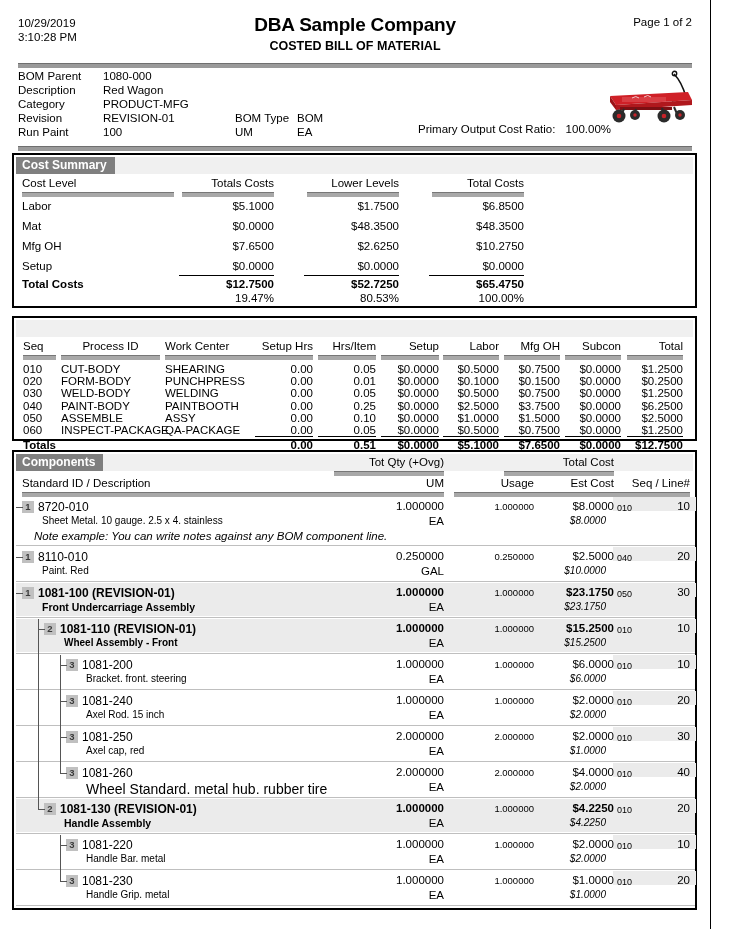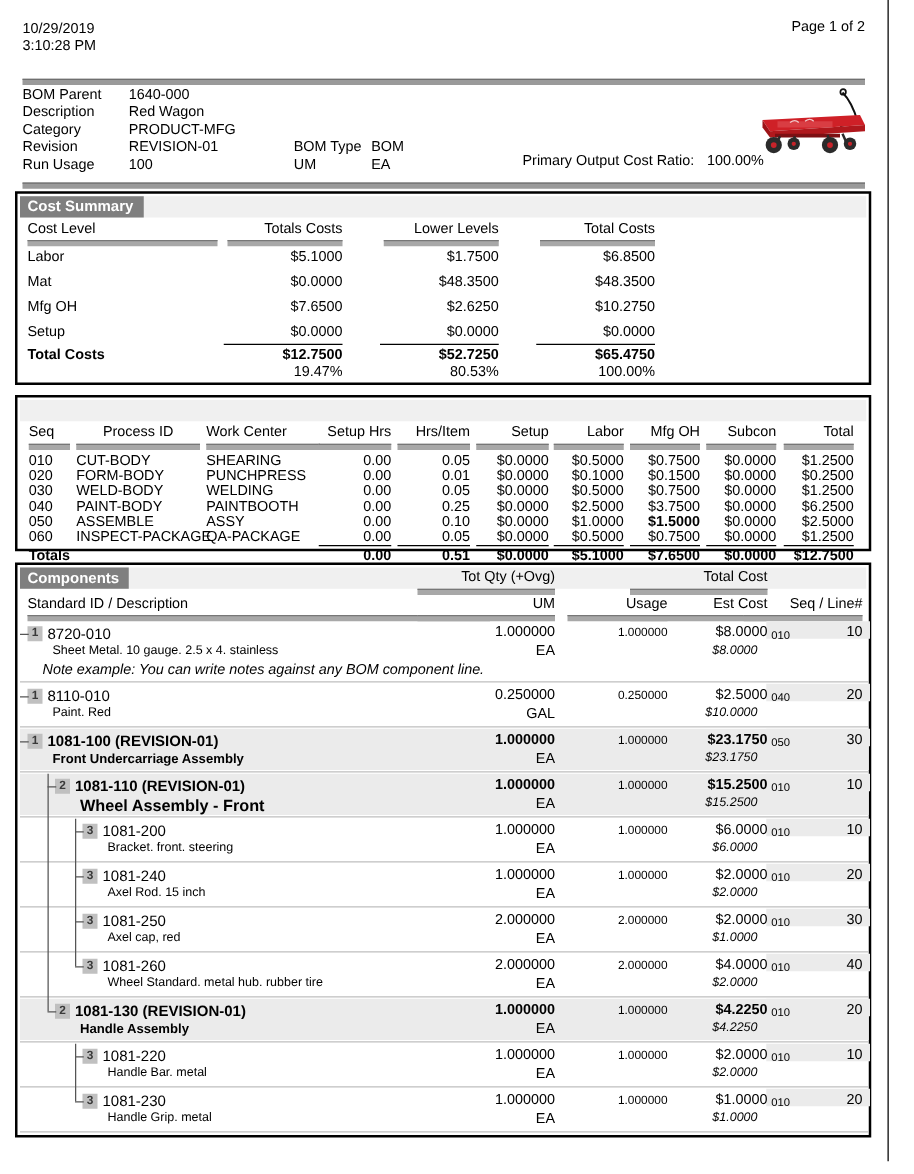--- a/index.html
+++ b/index.html
@@ -65,33 +65,35 @@
 <body>
 
 <div class="page">
 
   <div class="topbar">
     <div class="dt">
       <div>10/29/2019</div>
       <div>3:10:28 PM</div>
     </div>
     <div class="titleblock">
+      <div class="coname">DBA Sample Company</div>
+      <div class="reptitle">COSTED BILL OF MATERIAL</div>
     </div>
     <div class="pageno">Page 1 of 2</div>
   </div>
   <div class="rule"></div>
 
   <div class="info">
     <div class="lbl" style="top:4px">BOM Parent</div>
     <div class="lbl" style="top:18px">Description</div>
     <div class="lbl" style="top:32px">Category</div>
     <div class="lbl" style="top:46px">Revision</div>
-    <div class="lbl" style="top:60px">Run Usage</div>
-
-    <div class="val" style="top:4px">1640-000</div>
+    <div class="lbl" style="top:60px">Run Paint</div>
+
+    <div class="val" style="top:4px">1080-000</div>
     <div class="val" style="top:18px">Red Wagon</div>
     <div class="val" style="top:32px">PRODUCT-MFG</div>
     <div class="val" style="top:46px">REVISION-01</div>
     <div class="val" style="top:60px">100</div>
 
     <div class="lbl2" style="top:46px">BOM Type</div>
     <div class="lbl2" style="top:60px">UM</div>
     <div class="val2" style="top:46px">BOM</div>
     <div class="val2" style="top:60px">EA</div>
 
@@ -234,21 +236,21 @@
         <div class="cell r" style="left:490px;top:81.6px;width:56px;text-align:right;">$3.7500</div>
         <div class="cell r" style="left:551px;top:81.6px;width:56px;text-align:right;">$0.0000</div>
         <div class="cell r" style="left:613px;top:81.6px;width:56px;text-align:right;">$6.2500</div>
         <div class="cell" style="left:9px;top:93.8px;width:33px;text-align:left;">050</div>
         <div class="cell" style="left:47px;top:93.8px;width:99px;text-align:left;">ASSEMBLE</div>
         <div class="cell" style="left:151px;top:93.8px;width:91px;text-align:left;">ASSY</div>
         <div class="cell r" style="left:241px;top:93.8px;width:58px;text-align:right;">0.00</div>
         <div class="cell r" style="left:304px;top:93.8px;width:58px;text-align:right;">0.10</div>
         <div class="cell r" style="left:367px;top:93.8px;width:58px;text-align:right;">$0.0000</div>
         <div class="cell r" style="left:429px;top:93.8px;width:56px;text-align:right;">$1.0000</div>
-        <div class="cell r" style="left:490px;top:93.8px;width:56px;text-align:right;font-weight:bold;">$1.5000</div>
+        <div class="cell r" style="left:490px;top:93.8px;width:56px;text-align:right;">$1.5000</div>
         <div class="cell r" style="left:551px;top:93.8px;width:56px;text-align:right;">$0.0000</div>
         <div class="cell r" style="left:613px;top:93.8px;width:56px;text-align:right;">$2.5000</div>
         <div class="cell" style="left:9px;top:106px;width:33px;text-align:left;">060</div>
         <div class="cell" style="left:47px;top:106px;width:99px;text-align:left;">INSPECT-PACKAGE</div>
         <div class="cell" style="left:151px;top:106px;width:91px;text-align:left;">QA-PACKAGE</div>
         <div class="cell r" style="left:241px;top:106px;width:58px;text-align:right;">0.00</div>
         <div class="cell r" style="left:304px;top:106px;width:58px;text-align:right;">0.05</div>
         <div class="cell r" style="left:367px;top:106px;width:58px;text-align:right;">$0.0000</div>
         <div class="cell r" style="left:429px;top:106px;width:56px;text-align:right;">$0.5000</div>
         <div class="cell r" style="left:490px;top:106px;width:56px;text-align:right;">$0.7500</div>
@@ -325,21 +327,21 @@
         <div class="cell r sm" style="left:440px;top:135px;width:80px;text-align:right;">1.000000</div>
         <div class="cell r b" style="left:490px;top:134px;width:110px;text-align:right;">$23.1750</div>
         <div class="cell r i sm" style="left:490px;top:149px;width:102px;text-align:right;font-size:10px;">$23.1750</div>
         <div class="cell sm" style="left:603px;top:137px;font-size:9px;">050</div>
         <div class="cell r" style="left:616px;top:134px;width:60px;text-align:right;">30</div>
         <div class="thinline" style="left:2px;top:165px;width:679px;"></div>
         <div class="rowhl" style="left:2px;top:167px;width:679px;height:33px;"></div>
         <div class="greyband" style="left:599px;top:167px;width:83px;height:14px;"></div>
         <div class="lvlbox" style="left:30px;top:171px;">2</div>
         <div class="cell b" style="left:46px;top:170px;font-size:12px;">1081-110 (REVISION-01)</div>
-        <div class="cell b sm" style="left:50px;top:185px;font-size:13px;">Wheel Assembly - Front</div>
+        <div class="cell b sm" style="left:50px;top:185px;font-size:10px;">Wheel Assembly - Front</div>
         <div class="cell r b" style="left:320px;top:170px;width:110px;text-align:right;">1.000000</div>
         <div class="cell r" style="left:320px;top:185px;width:110px;text-align:right;">EA</div>
         <div class="cell r sm" style="left:440px;top:171px;width:80px;text-align:right;">1.000000</div>
         <div class="cell r b" style="left:490px;top:170px;width:110px;text-align:right;">$15.2500</div>
         <div class="cell r i sm" style="left:490px;top:185px;width:102px;text-align:right;font-size:10px;">$15.2500</div>
         <div class="cell sm" style="left:603px;top:173px;font-size:9px;">010</div>
         <div class="cell r" style="left:616px;top:170px;width:60px;text-align:right;">10</div>
         <div class="thinline" style="left:2px;top:201px;width:679px;"></div>
         <div class="greyband" style="left:599px;top:203px;width:83px;height:14px;"></div>
         <div class="lvlbox" style="left:52px;top:207px;">3</div>
@@ -373,21 +375,21 @@
         <div class="cell r" style="left:320px;top:293px;width:110px;text-align:right;">EA</div>
         <div class="cell r sm" style="left:440px;top:279px;width:80px;text-align:right;">2.000000</div>
         <div class="cell r" style="left:490px;top:278px;width:110px;text-align:right;">$2.0000</div>
         <div class="cell r i sm" style="left:490px;top:293px;width:102px;text-align:right;font-size:10px;">$1.0000</div>
         <div class="cell sm" style="left:603px;top:281px;font-size:9px;">010</div>
         <div class="cell r" style="left:616px;top:278px;width:60px;text-align:right;">30</div>
         <div class="thinline" style="left:2px;top:309px;width:679px;"></div>
         <div class="greyband" style="left:599px;top:311px;width:83px;height:14px;"></div>
         <div class="lvlbox" style="left:52px;top:315px;">3</div>
         <div class="cell" style="left:68px;top:314px;font-size:12px;">1081-260</div>
-        <div class="cell sm" style="left:72px;top:329px;font-size:10px;">Wheel Standard. metal hub. rubber tire</div>
+        <div class="cell sm" style="left:72px;top:329px;font-size:14px;">Wheel Standard. metal hub. rubber tire</div>
         <div class="cell r" style="left:320px;top:314px;width:110px;text-align:right;">2.000000</div>
         <div class="cell r" style="left:320px;top:329px;width:110px;text-align:right;">EA</div>
         <div class="cell r sm" style="left:440px;top:315px;width:80px;text-align:right;">2.000000</div>
         <div class="cell r" style="left:490px;top:314px;width:110px;text-align:right;">$4.0000</div>
         <div class="cell r i sm" style="left:490px;top:329px;width:102px;text-align:right;font-size:10px;">$2.0000</div>
         <div class="cell sm" style="left:603px;top:317px;font-size:9px;">010</div>
         <div class="cell r" style="left:616px;top:314px;width:60px;">40</div>
         <div class="thinline" style="left:2px;top:345px;width:679px;"></div>
         <div class="rowhl" style="left:2px;top:347px;width:679px;height:33px;"></div>
         <div class="greyband" style="left:599px;top:347px;width:83px;height:14px;"></div>

